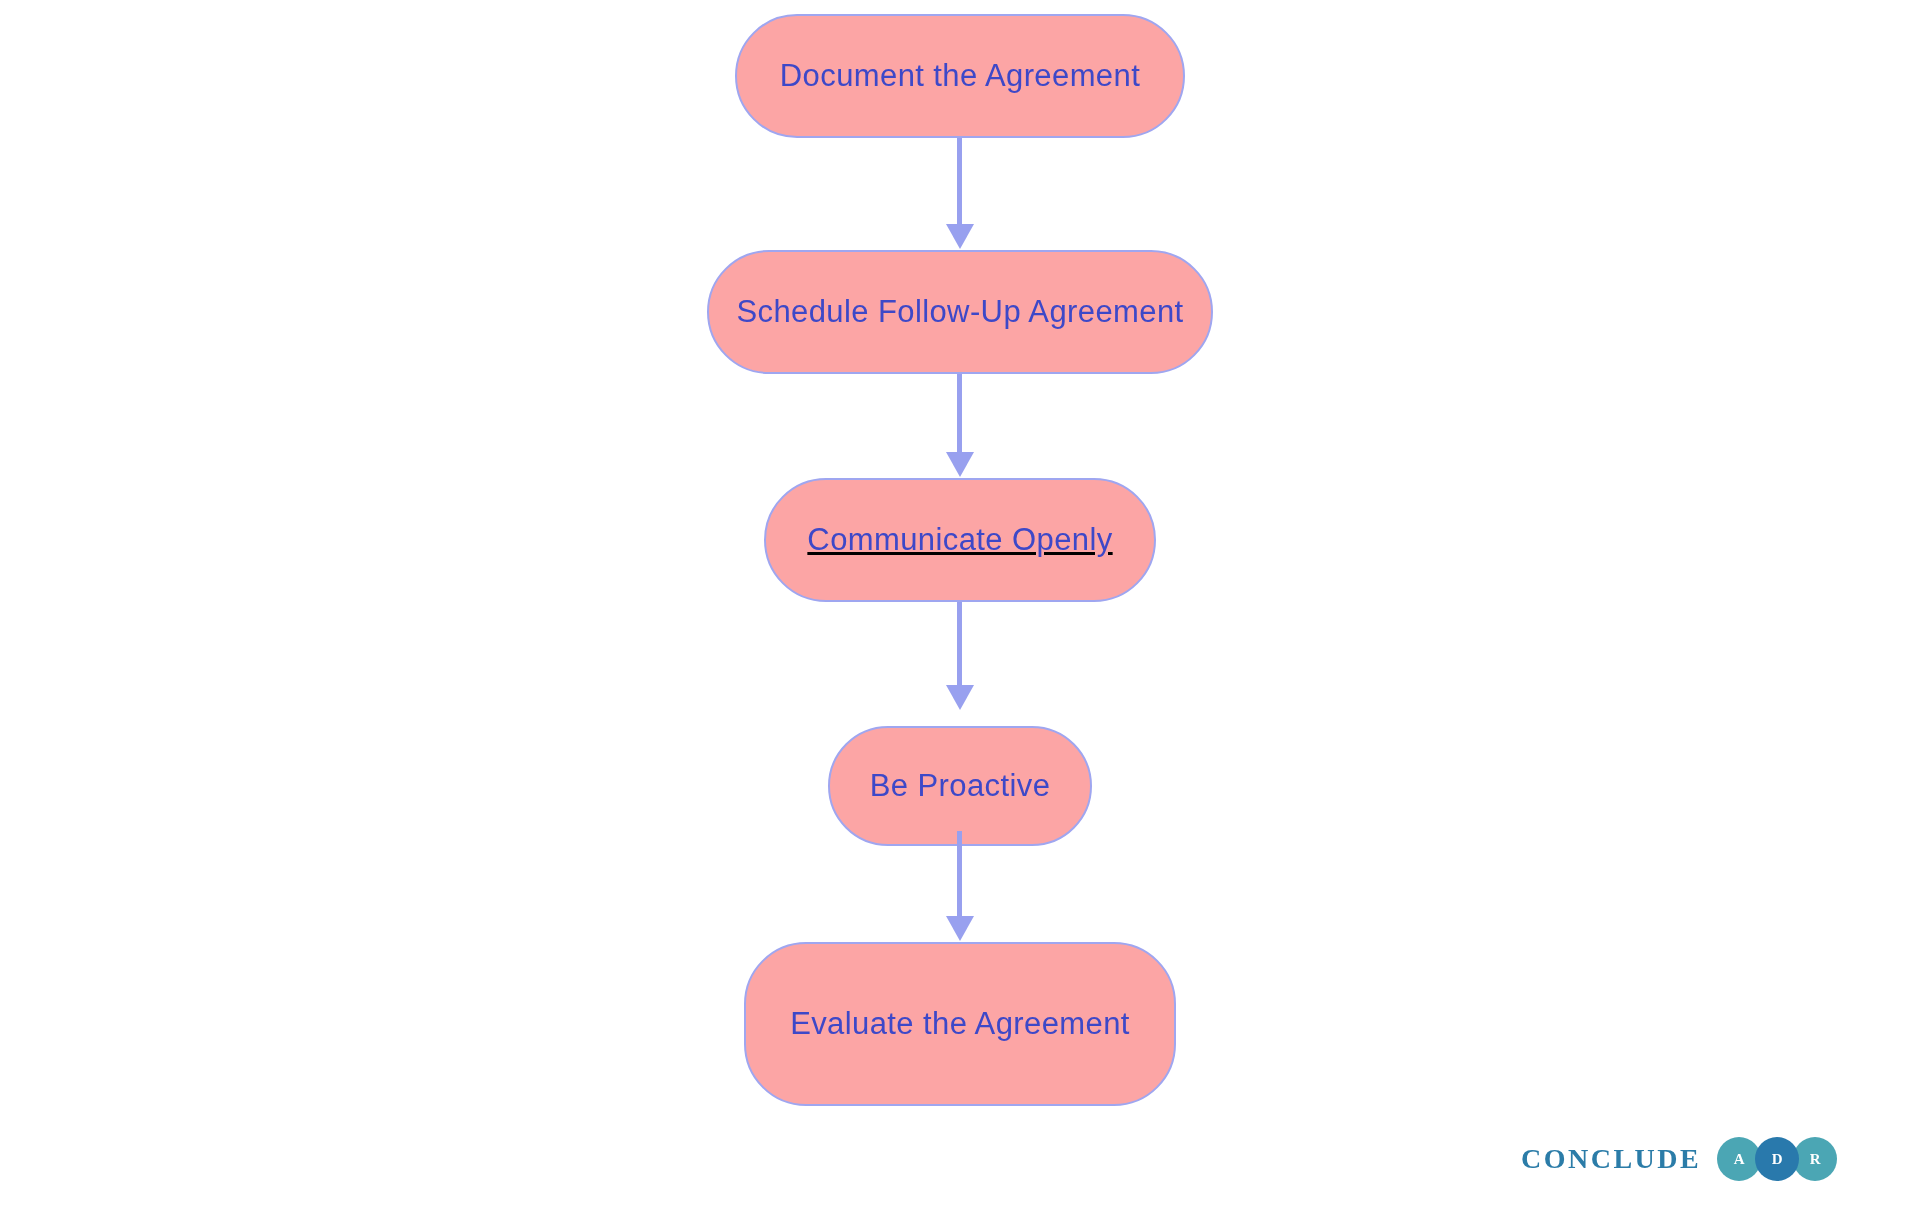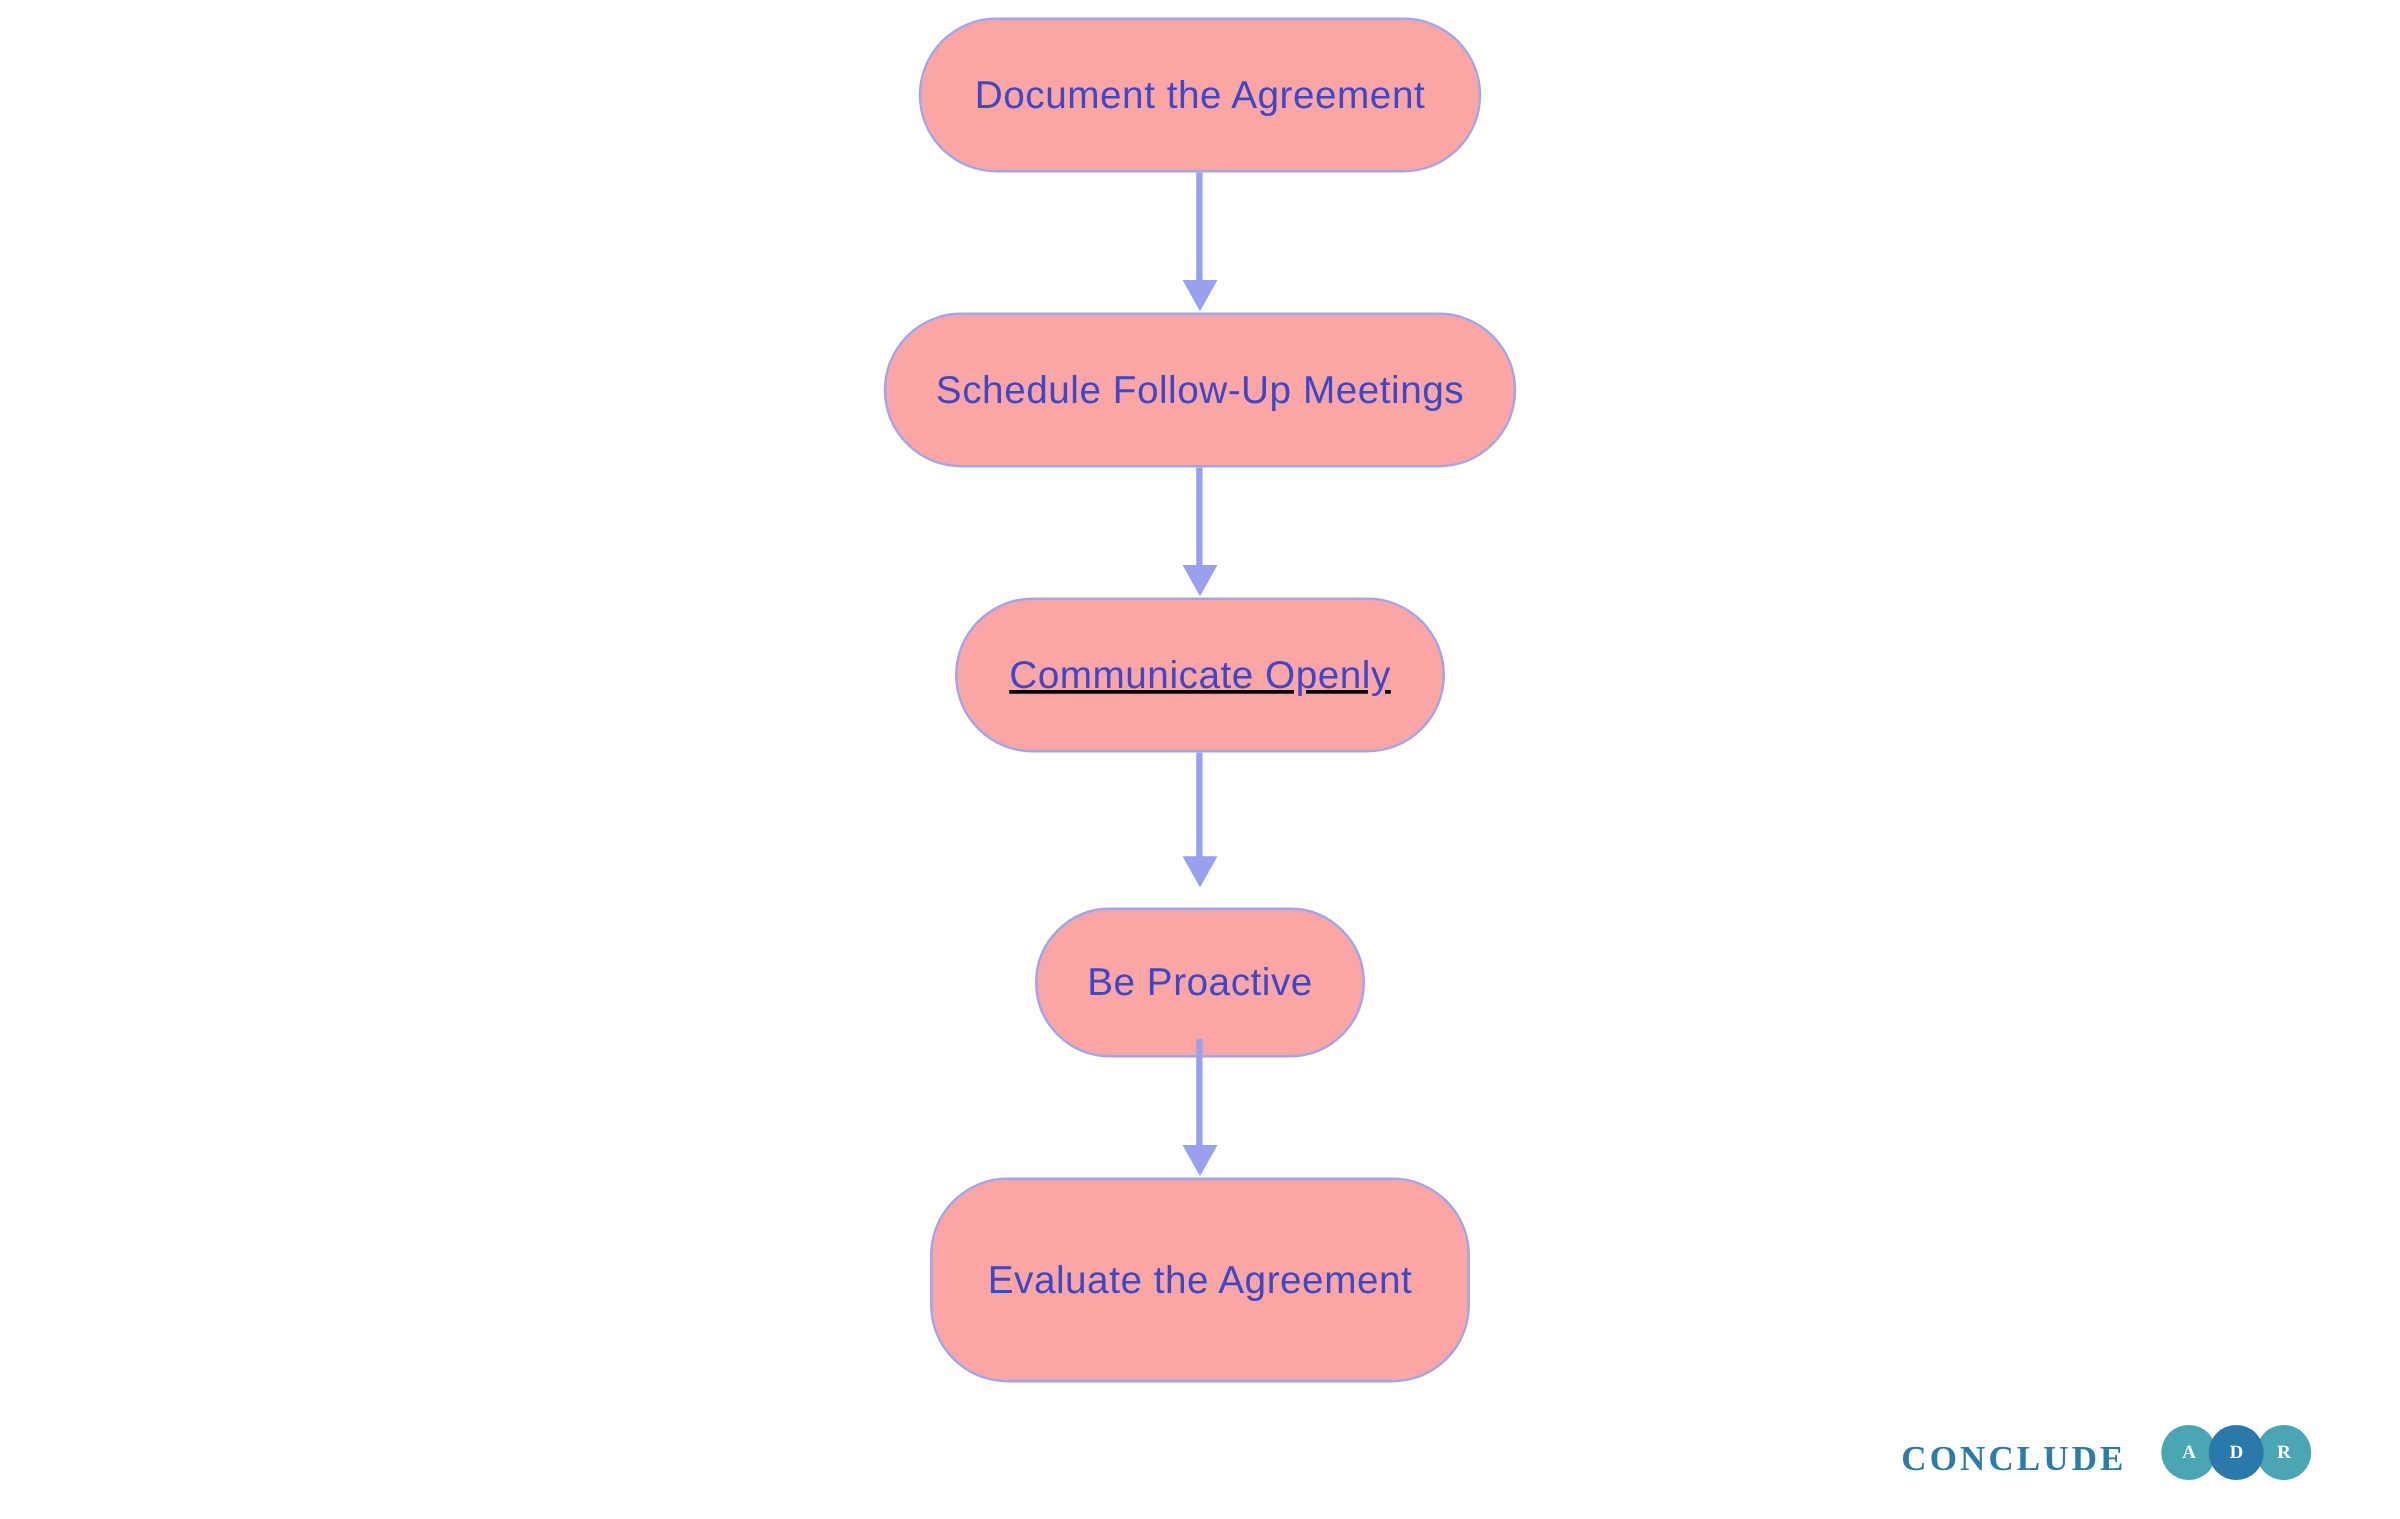--- a/index.html
+++ b/index.html
@@ -45,22 +45,21 @@
     border-left: 14px solid transparent;
     border-right: 14px solid transparent;
     border-top: 25px solid #98A0EF;
   }
   .logo {
     position: absolute;
     left: 1521px;
     top: 1134px;
     height: 50px;
     display: flex;
-    align-items: flex-end;
-    gap: 12px;
+    align-items: center;
   }
   .logo-brand {
     font-family: "Liberation Serif", "DejaVu Serif", serif;
     font-weight: bold;
     font-size: 28px;
     letter-spacing: 2.5px;
     color: #2B7CA8;
     margin-right: 16px;
   }
   .logo-circles {
@@ -92,21 +91,21 @@
 <div class="canvas">
 
   <div class="node" style="left:735px; top:14px; width:450px; height:124px;">
     <span class="node-label">Document the Agreement</span>
   </div>
 
   <div class="arrow-stem" style="top:138px; height:88px;"></div>
   <div class="arrow-head" style="top:224px;"></div>
 
   <div class="node" style="left:707px; top:250px; width:506px; height:124px;">
-    <span class="node-label">Schedule Follow-Up Meetings</span>
+    <span class="node-label">Schedule Follow-Up Agreement</span>
   </div>
 
   <div class="arrow-stem" style="top:374px; height:79px;"></div>
   <div class="arrow-head" style="top:452px;"></div>
 
   <div class="node" style="left:764px; top:478px; width:392px; height:124px;text-decoration:underline;">
     <span class="node-label">Communicate Openly</span>
   </div>
 
   <div class="arrow-stem" style="top:602px; height:84px;"></div>

